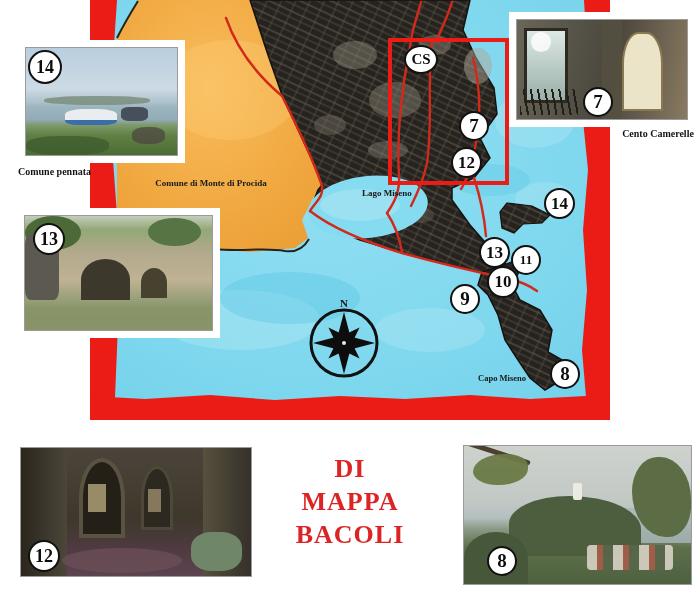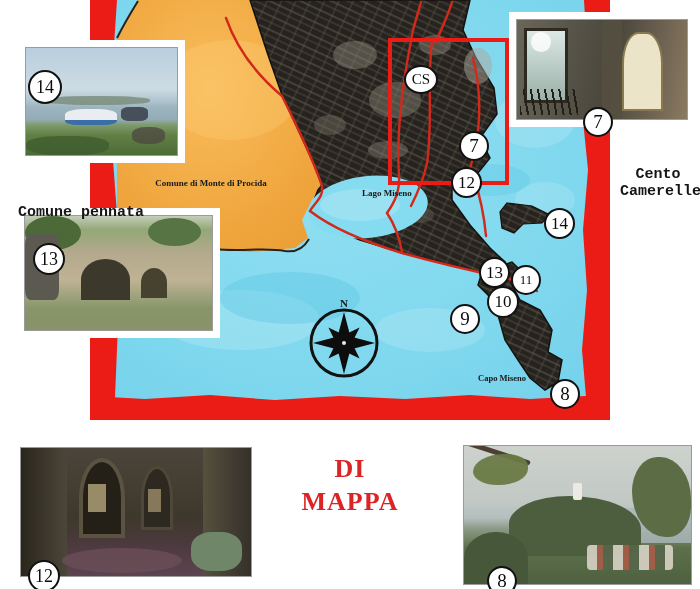--- a/index.html
+++ b/index.html
@@ -12,28 +12,28 @@
   .canvas{position:relative;width:700px;height:589px;background:#ffffff;overflow:hidden;}
 
   .map-svg{position:absolute;left:90px;top:0;width:520px;height:420px;}
   .map-border{fill:var(--border_red);}
   .road{stroke:var(--road_red);stroke-width:2.4;fill:none;stroke-linecap:round;}
   .cs-box{fill:none;stroke:var(--border_red);stroke-width:4;}
   .map-label{font-family:"Liberation Serif",serif;font-weight:bold;fill:#191919;}
 
   .badge{position:absolute;background:var(--badge_bg);border:2px solid var(--badge_border);
     border-radius:50%;display:flex;align-items:center;justify-content:center;
-    font-family:"Liberation Serif",serif;font-weight:normal;color:#0d0d0d;z-index:6;margin-top:20px;}
+    font-family:"Liberation Serif",serif;font-weight:bold;color:#0d0d0d;z-index:6;}
 
   .photo-frame{position:absolute;background:#fff;z-index:4;}
   .photo-art{position:absolute;overflow:hidden;border:1px solid #9b9b9b;}
   .art-layer{position:absolute;}
 
-  .caption{position:absolute;font-family:Liberation Mono, monospace;font-weight:bold;
-    font-size:15px;color:#151515;z-index:5;margin-top:38px;}
+  .caption{position:absolute;font-family:Liberation Serif, serif;font-weight:bold;
+    font-size:10px;color:#151515;z-index:5;}
 
   .map-title{position:absolute;left:268px;top:452px;width:164px;text-align:center;
     color:var(--title_red);font-family:"Liberation Serif",serif;font-weight:bold;
     font-size:26px;line-height:33px;letter-spacing:1px;z-index:5;}
 </style>
 </head>
 <body>
 
 <div class="canvas">
 
@@ -194,15 +194,16 @@
     <div class="art-layer" style="left:4%;top:6%;width:24%;height:22%;background:#6a7a46;border-radius:60% 40% 55% 45%;opacity:.95;"></div>
     <div class="art-layer" style="left:74%;top:8%;width:26%;height:58%;background:#5c6c44;border-radius:45% 55% 40% 60%;"></div>
     <div class="art-layer" style="left:54%;top:72%;width:38%;height:18%;background:repeating-linear-gradient(90deg,#d8d2c6 0 10px,#a85c48 10px 16px,#57664a 16px 26px);opacity:.9;border-radius:4px;"></div>
     <div class="art-layer" style="left:0;top:62%;width:28%;height:38%;background:#47583a;border-radius:50% 50% 0 0;"></div>
   </div>
   <div class="badge" style="left:487px;top:546px;width:30px;height:30px;font-size:19px;">8</div>
 
   <div class="map-title">
     <div>DI</div>
     <div>MAPPA</div>
+    <div>BACOLI</div>
   </div>
 
 </div>
 
 </body></html>

